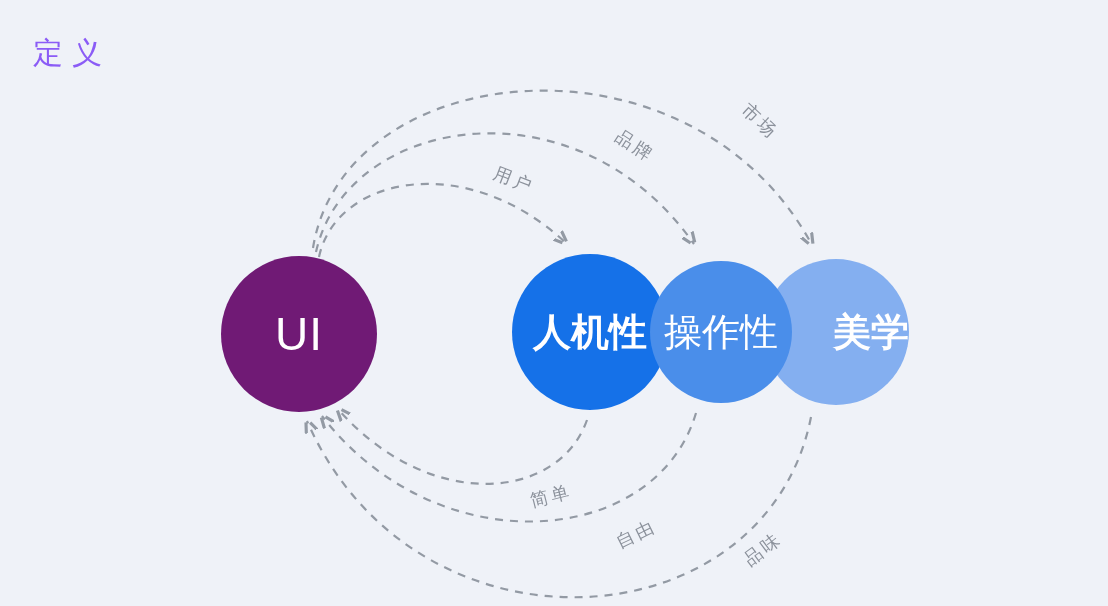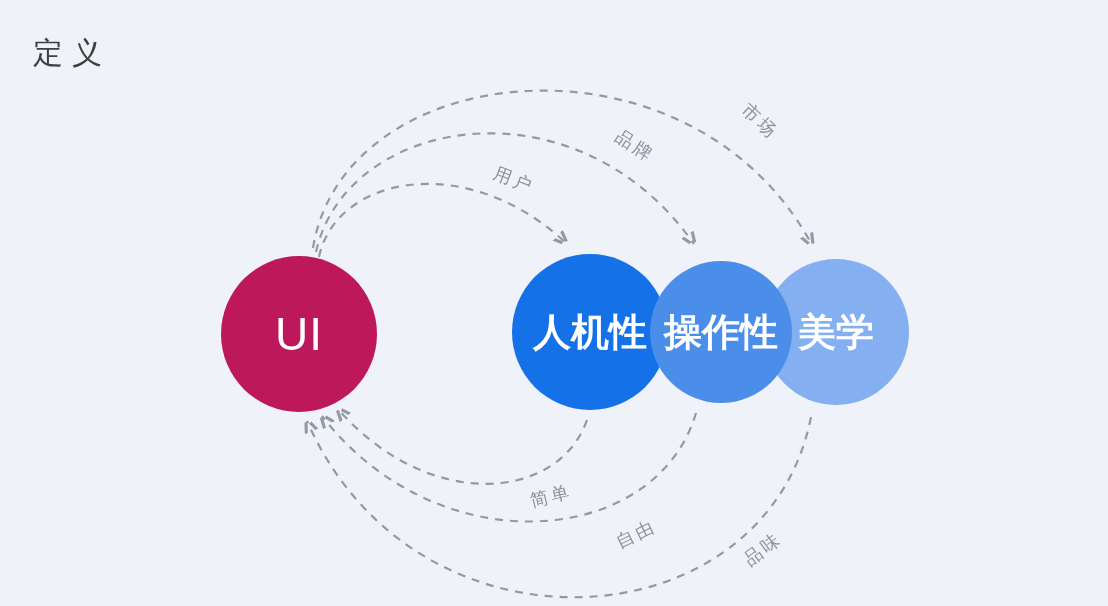--- a/index.html
+++ b/index.html
@@ -6,37 +6,37 @@
   .stage{
     position:relative;
     width:1108px;height:606px;
     background:#eff2f8;
     overflow:hidden;
     font-family:"Liberation Sans","DejaVu Sans",sans-serif;
   }
   .page-title{
     position:absolute;left:33px;top:33px;
     font-size:30px;font-weight:500;letter-spacing:9px;
-    color:#404040;
+    color:#8b5cf6;
   }
   .arcs{position:absolute;left:0;top:0;width:1108px;height:606px;}
   .arcs path{fill:none;stroke:#939aa4;stroke-width:2.2;stroke-dasharray:8 7;}
   .node{
     position:absolute;border-radius:50%;
     display:flex;align-items:center;justify-content:center;
     color:#ffffff;white-space:nowrap;
   }
-  .node-ui{left:221px;top:256px;width:156px;height:156px;background:#be185d;z-index:2;
+  .node-ui{left:221px;top:256px;width:156px;height:156px;background:#701a75;z-index:2;
            font-size:46px;font-weight:500;letter-spacing:1px;}
   .node-c1{left:512px;top:254px;width:156px;height:156px;background:#1571e8;z-index:1;
            font-size:38px;font-weight:600;justify-content:center;}
   .node-c2{left:650px;top:261px;width:142px;height:142px;background:#4a8eea;z-index:3;
-           font-size:38px;font-weight:700;}
+           font-size:38px;font-weight:400;}
   .node-c3{left:763px;top:259px;width:146px;height:146px;background:#84aff0;z-index:1;
-           font-size:38px;font-weight:600;}
+           font-size:38px;font-weight:600;justify-content:flex-end;}
   .arc-label{
     position:absolute;z-index:4;
     font-size:18px;font-weight:500;letter-spacing:3px;
     color:#8b919b;background:#eff2f8;
     padding:1px 4px;line-height:1;
   }
   .lbl-user  {left:514px;top:180px;transform:translate(-50%,-50%) rotate(21deg);}
   .lbl-brand {left:635px;top:146px;transform:translate(-50%,-50%) rotate(33deg);}
   .lbl-market{left:760px;top:121px;transform:translate(-50%,-50%) rotate(43deg);}
   .lbl-simple{left:551px;top:496px;transform:translate(-50%,-50%) rotate(-14deg);}

